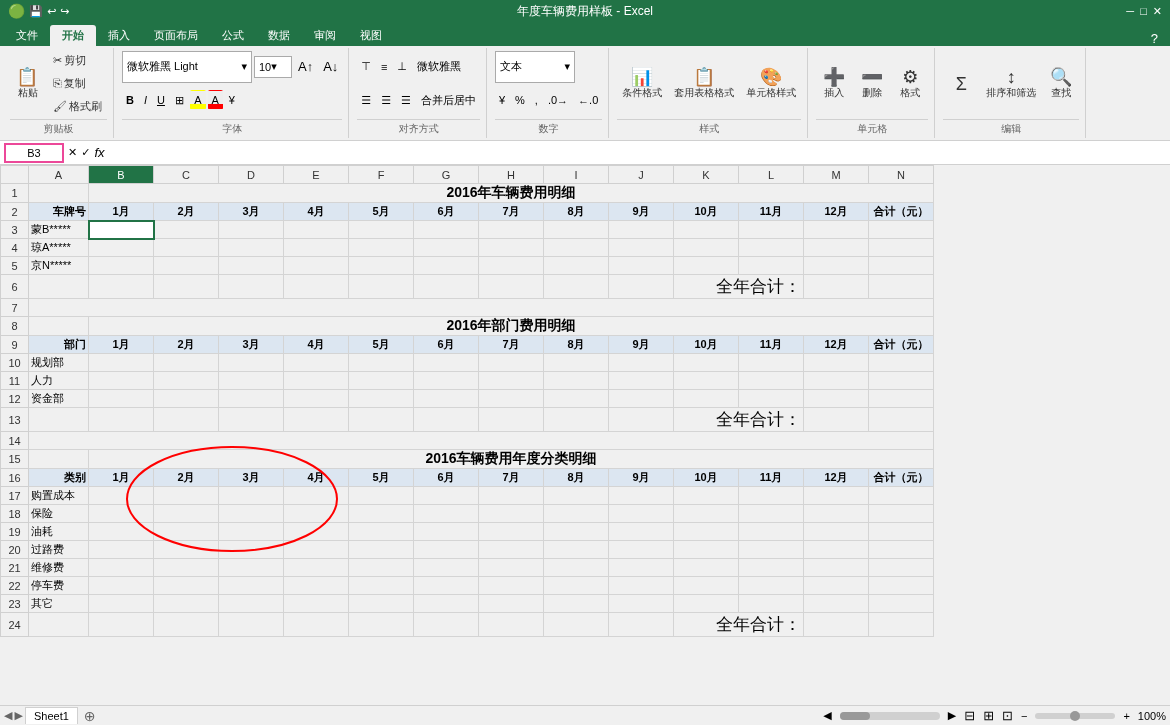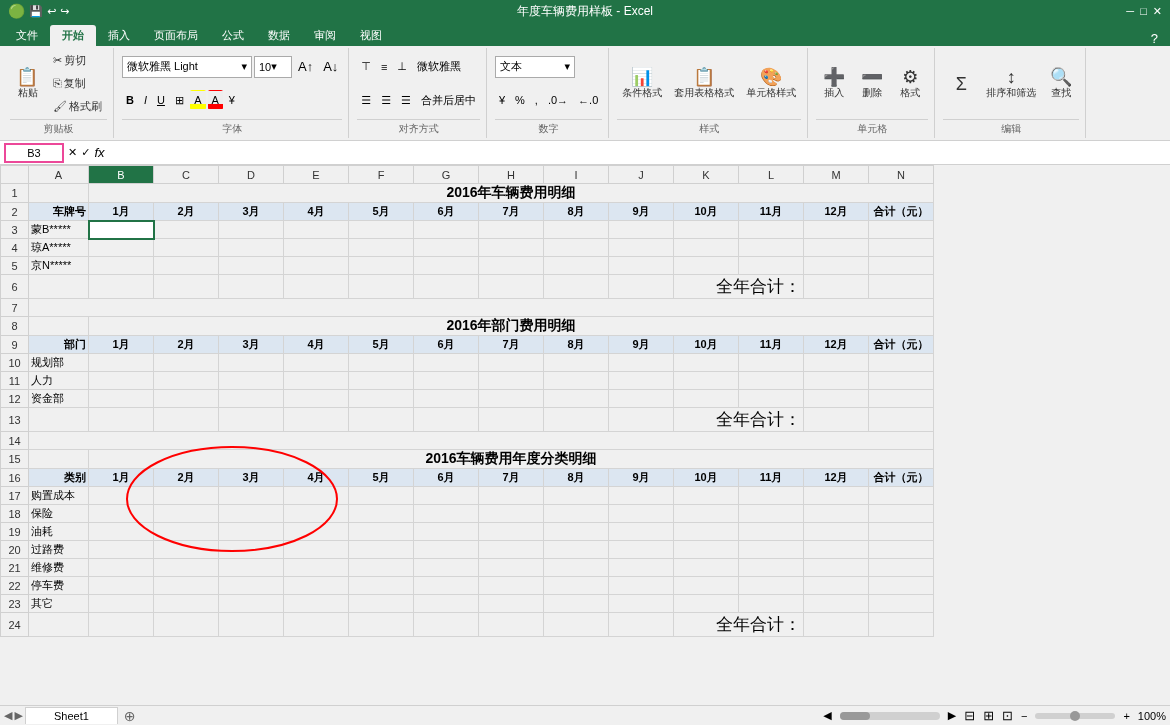--- a/index.html
+++ b/index.html
@@ -93,21 +93,21 @@
       color: #333;
       gap: 2px;
     }
 
     
     .font-selector {
       display: flex;
       align-items: center;
       border: 1px solid #aaa;
       background: white;
-      height: 22px;
+      height: 32px;
       padding: 0 4px;
       font-size: 11px;
       width: 130px;
       cursor: pointer;
     }
     .font-size-selector {
       display: flex;
       align-items: center;
       border: 1px solid #aaa;
       background: white;
@@ -209,21 +209,21 @@
       height: 20px;
       display: flex;
       align-items: center;
       justify-content: space-between;
       padding: 0 4px;
     }
     .sheet-tabs { display: flex; align-items: center; gap: 2px; }
     .sheet-tab {
       background: white;
       border: 1px solid #d0d0d0;
-      padding: 2px 28px;
+      padding: 2px 8px;
       font-size: 11px;
       cursor: pointer;
       border-bottom: none;
     }
     .add-sheet { cursor: pointer; font-size: 14px; color: #666; padding: 0 4px; }
 
     .spreadsheet-wrapper {
       position: relative;
       overflow: auto;
       flex: 1;

